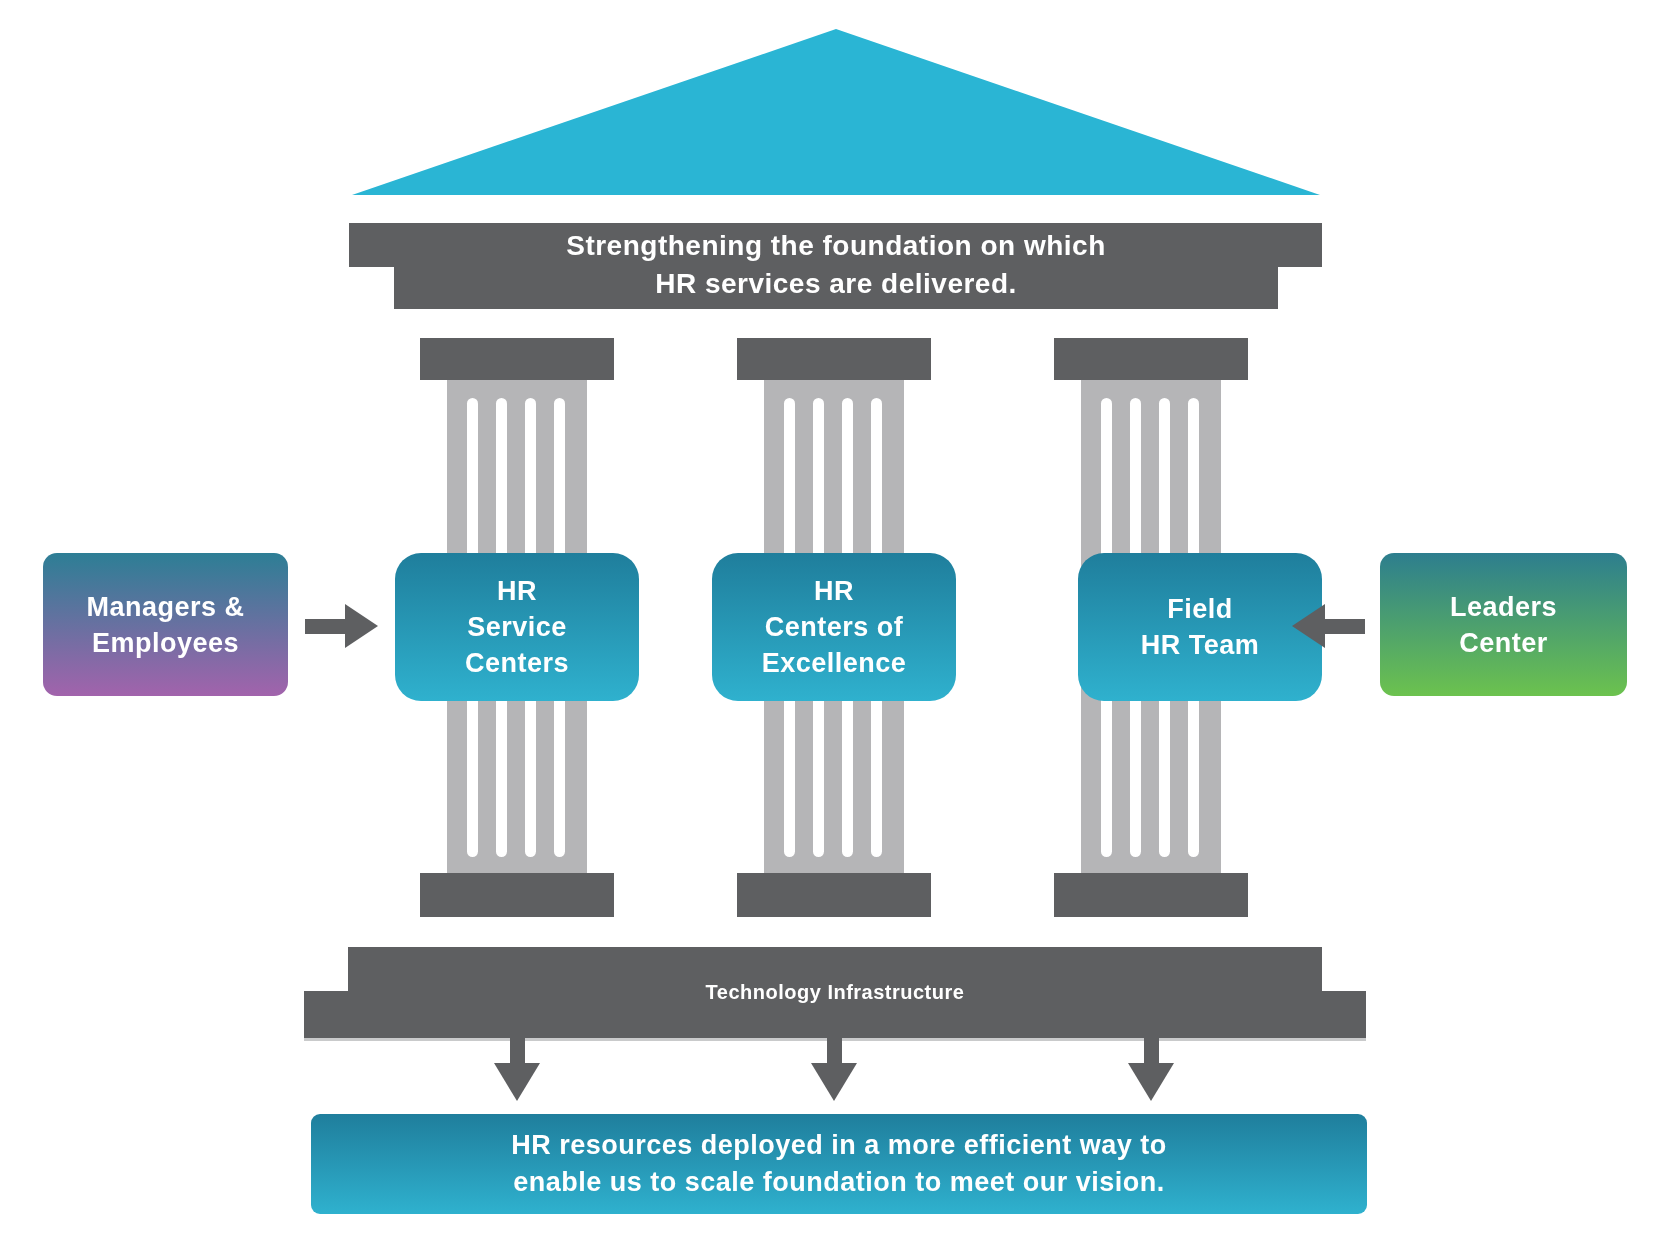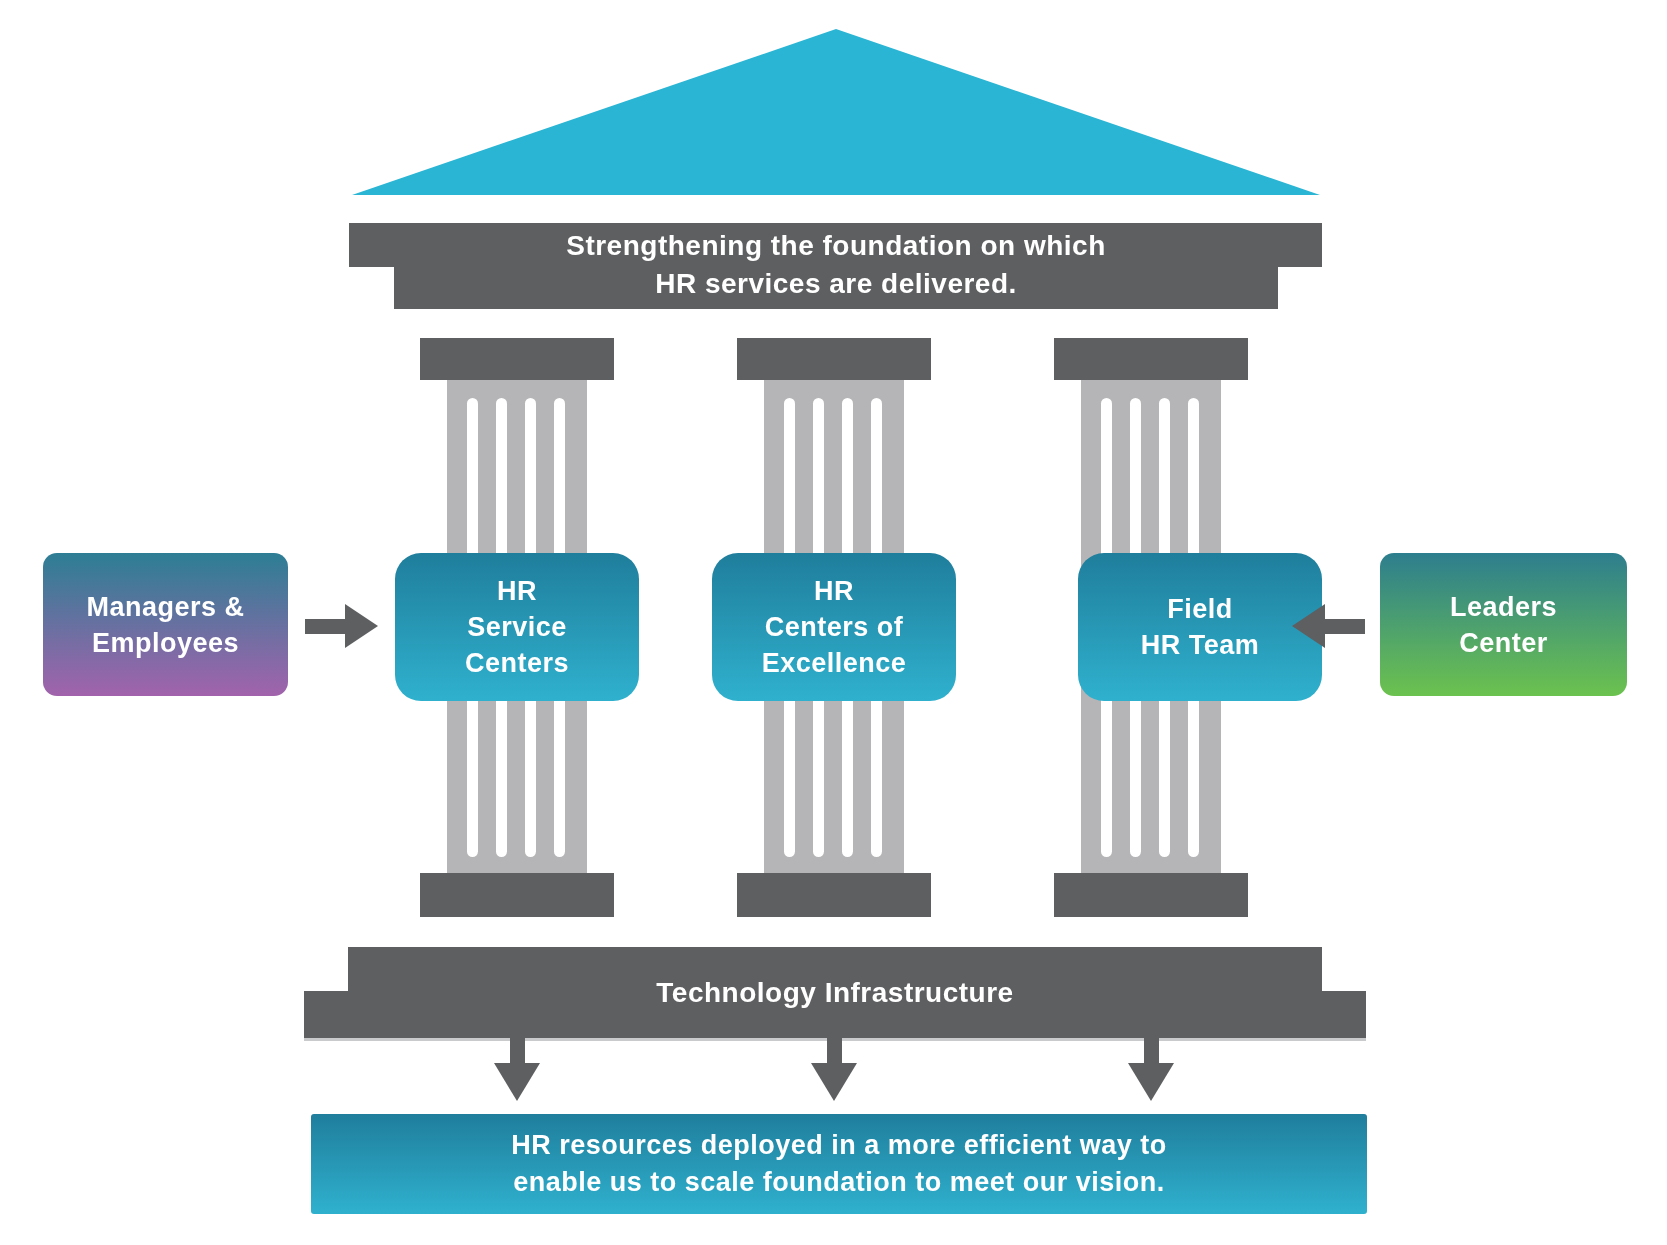--- a/index.html
+++ b/index.html
@@ -76,36 +76,36 @@
   .arrow-right .h-head { left:40px; border-left:33px solid var(--stone_dark); }
   .arrow-left  .h-head { left:0;    border-right:33px solid var(--stone_dark); }
 
   
   .stylo-top    { left:348px; top:947px; width:974px;  height:44px; background:var(--stone_dark); }
   .stylo-bottom { left:304px; top:991px; width:1062px; height:47px; background:var(--stone_dark); }
   .stylo-hairline { left:304px; top:1038px; width:1062px; height:3px; background:#c9cacb; }
   .stylo-text {
     left:348px; top:947px; width:974px; height:91px;
     display:flex; justify-content:center; align-items:center;
-    font-size:28px; letter-spacing:.5px; text-align:center;
+    font-size:20px; letter-spacing:.5px; text-align:center;
   }
 
   
   .arrow-down { top:1038px; width:46px; height:63px; }
   .arrow-down-1 { left:494px; }
   .arrow-down-2 { left:811px; }
   .arrow-down-3 { left:1128px; }
   .v-shaft { position:absolute; left:16px; top:0; width:15px; height:25px; background:var(--stone_dark); }
   .v-head  { position:absolute; left:0; top:25px; width:0; height:0;
              border-left:23px solid transparent; border-right:23px solid transparent;
              border-top:38px solid var(--stone_dark); }
 
   
   .outcome {
-    left:311px; top:1114px; width:1056px; height:100px; border-radius:3px;
+    left:311px; top:1114px; width:1056px; height:100px; border-radius:9px;
     background:linear-gradient(180deg, var(--pillar_box_top) 0%, var(--pillar_box_bottom) 100%);
     display:flex; flex-direction:column; justify-content:center; align-items:center;
     font-size:27px; line-height:37px; letter-spacing:.5px; text-align:center;
   }
 </style>
 </head>
 <body>
 
 <div class="canvas">
 

